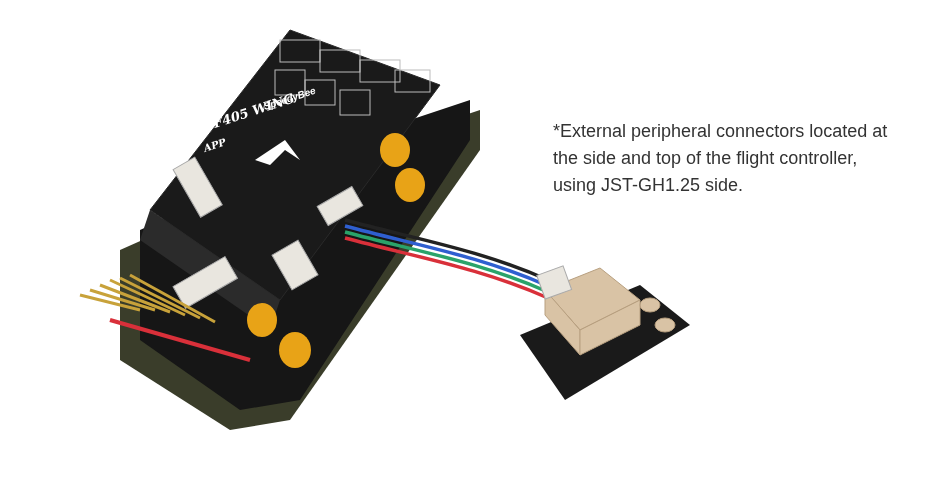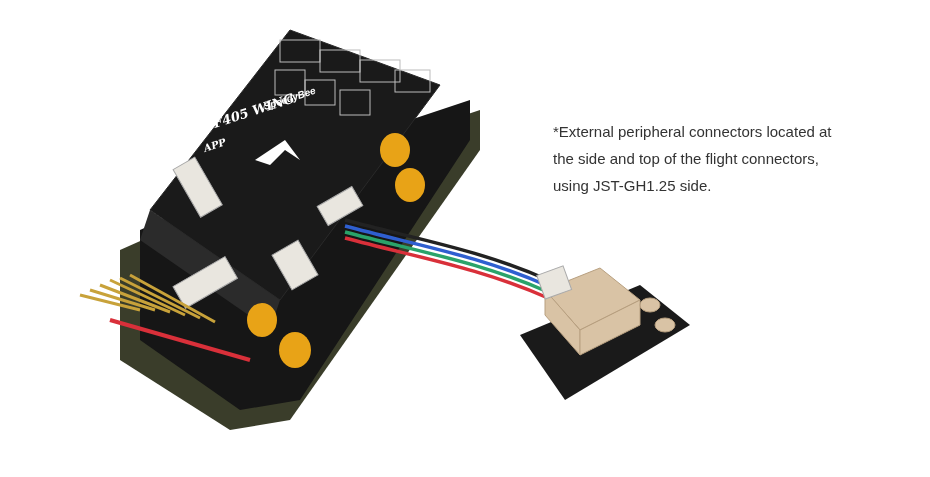--- a/index.html
+++ b/index.html
@@ -1,18 +1,18 @@
 <!DOCTYPE html>
 <html><head>
   <meta charset="utf-8">
   <style>
     html, body { margin:0; padding:0; }
     body { width:930px; height:477px; background:#ffffff; position:relative; overflow:hidden; font-family:"Liberation Sans", sans-serif; }
     .scene { position:absolute; left:0; top:0; width:930px; height:477px; }
-    .caption { position:absolute; left:553px; top:118px; width:340px; color:#333; font-size:15px; line-height:27px; }
+    .caption { position:absolute; left:553px; top:118px; width:340px; color:#333; font-size:18px; line-height:27px; }
     .caption div { white-space:nowrap; }
     .board-label { font-family:"DejaVu Serif", serif; font-weight:bold; font-style:italic; fill:#fff; }
   </style>
 </head>
 <body>
 
 <div class="scene">
   <svg width="930" height="477" viewBox="0 0 930 477">
 
     <polygon points="120,250 300,170 480,110 480,150 290,420 230,430 120,360" fill="#3a3d2a"></polygon>
@@ -76,16 +76,16 @@
       <polygon points="545,290 580,330 580,355 545,315"></polygon>
       <polygon points="580,330 640,300 640,325 580,355"></polygon>
       <ellipse cx="650" cy="305" rx="10" ry="7"></ellipse>
       <ellipse cx="665" cy="325" rx="10" ry="7"></ellipse>
     </g>
     <rect x="540" y="270" width="28" height="25" fill="#e9e6df" stroke="#aaa" transform="rotate(-20 554 282)"></rect>
   </svg>
 
   <div class="caption">
     <div>*External peripheral connectors located at</div>
-    <div>the side and top of the flight connectors,</div>
+    <div>the side and top of the flight controller,</div>
     <div>using JST-GH1.25 side.</div>
   </div>
 </div>
 
 </body></html>

